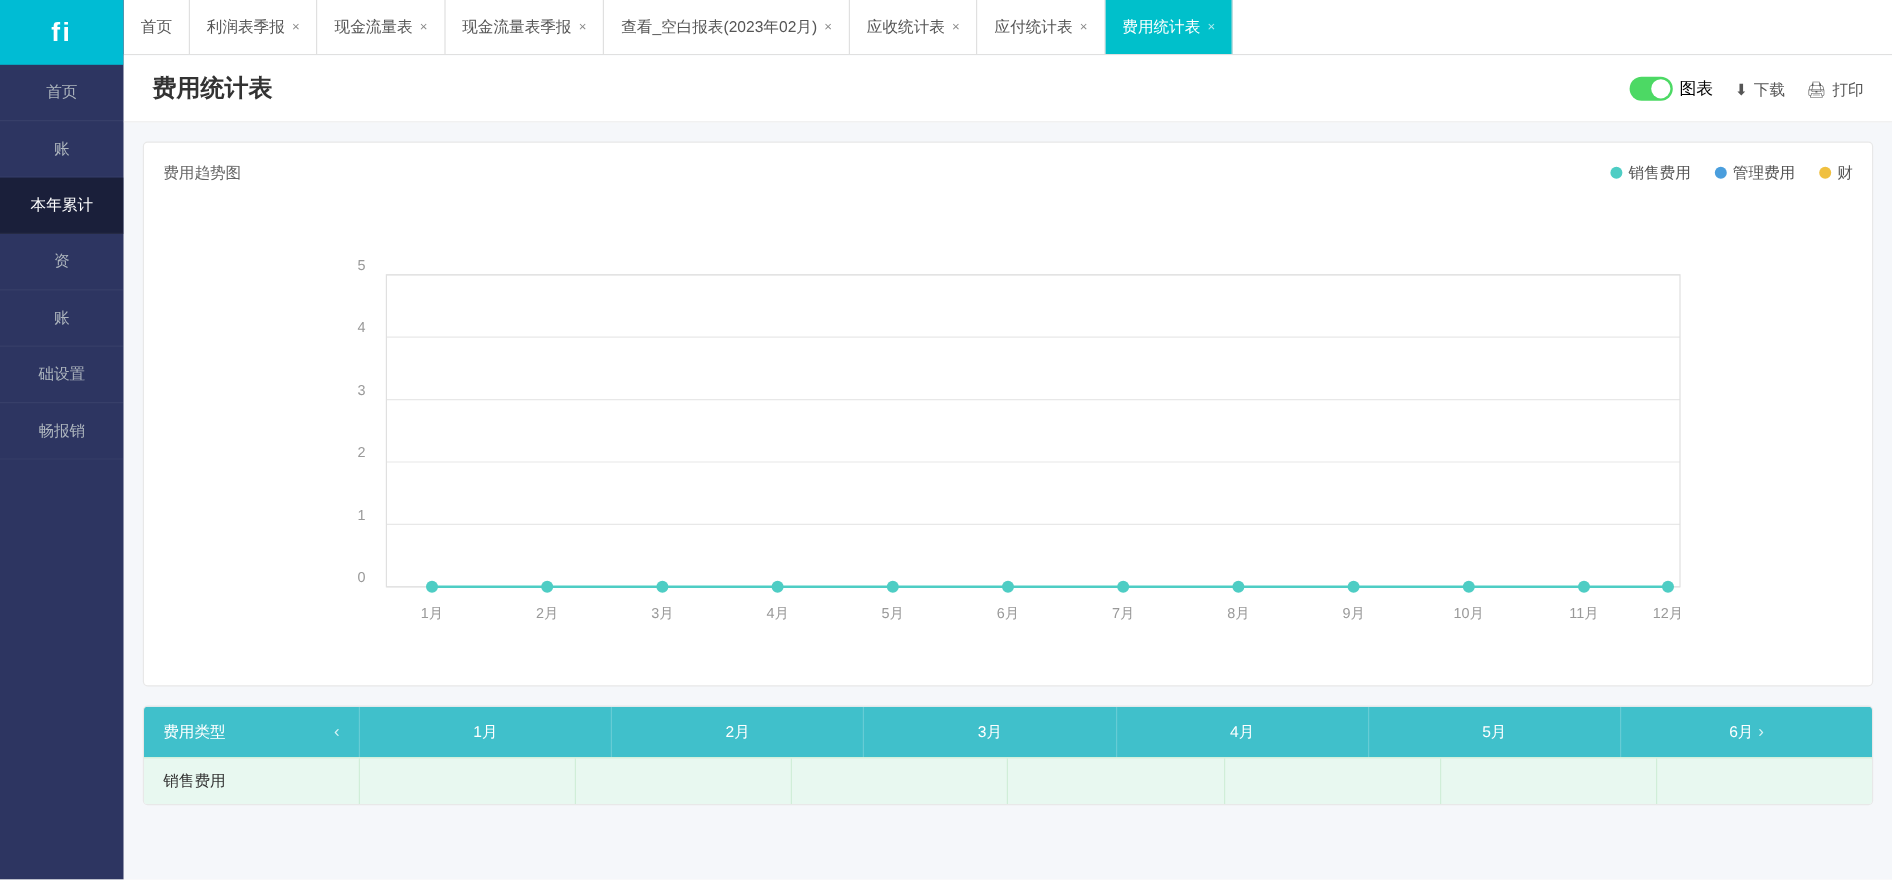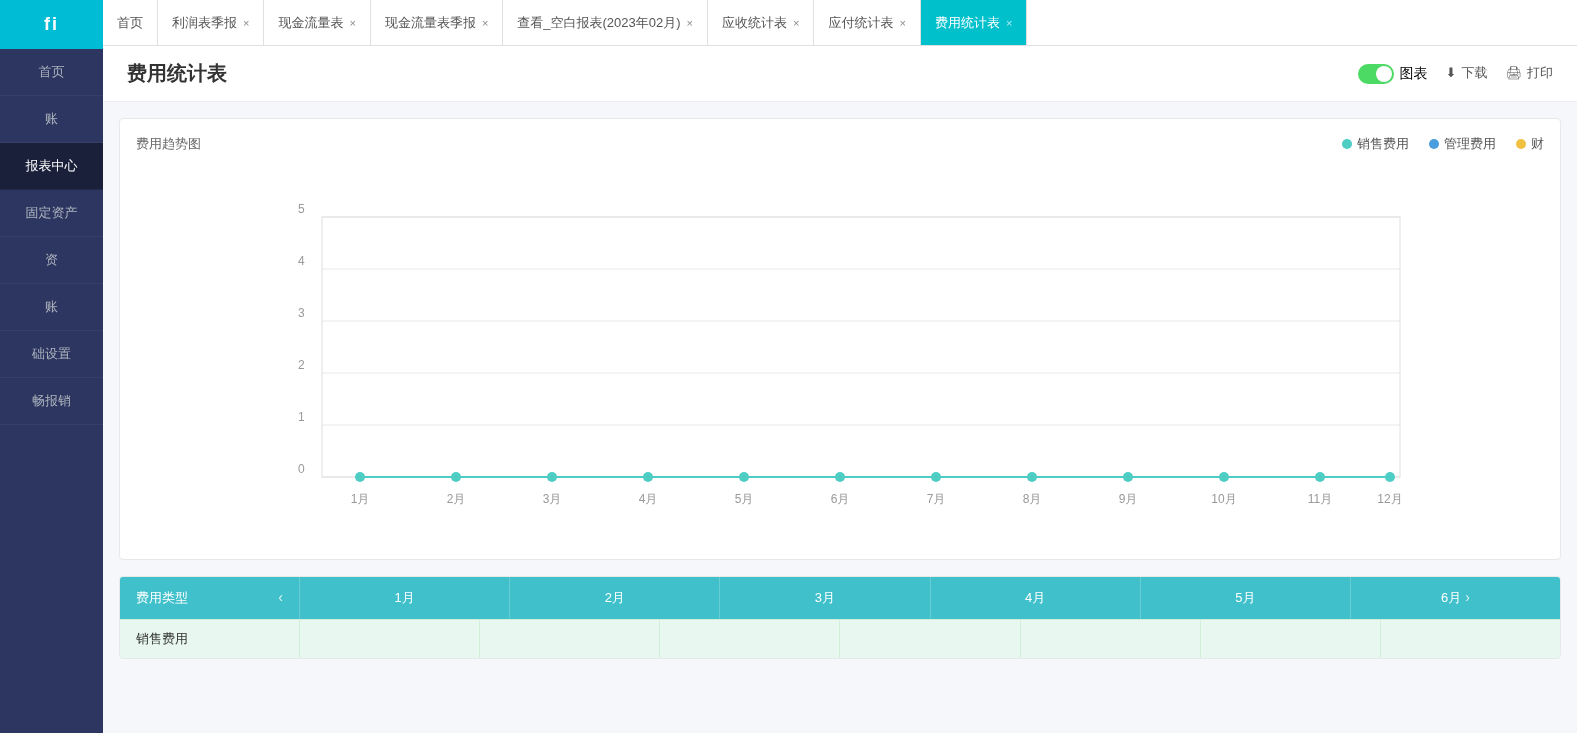--- a/index.html
+++ b/index.html
@@ -12,21 +12,21 @@
       color: #ccd6f6;
       display: flex;
       flex-direction: column;
       flex-shrink: 0;
       height: 100%;
       overflow: hidden;
     }
     .sidebar-logo {
       background: #00bcd4;
       color: white;
-      font-size: 18px;
+      font-size: 22px;
       font-weight: bold;
       text-align: center;
       padding: 14px 0;
       letter-spacing: 2px;
     }
     .sidebar-item {
       padding: 14px 0;
       text-align: center;
       font-size: 13px;
       color: #adb5bd;
@@ -94,21 +94,21 @@
       background: #fff;
       border-bottom: 1px solid #eee;
     }
     .page-title {
       font-size: 20px;
       font-weight: 600;
       color: #333;
     }
     .header-actions {
       display: flex;
-      align-items: flex-start;
+      align-items: flex-end;
       gap: 18px;
     }
     .toggle-wrap {
       display: flex;
       align-items: center;
       gap: 6px;
     }
     .toggle {
       width: 36px;
       height: 20px;
@@ -141,21 +141,21 @@
       margin: 16px;
       background: #fff;
       border-radius: 4px;
       padding: 16px;
       border: 1px solid #e8e8e8;
     }
     .chart-header {
       display: flex;
       justify-content: space-between;
       align-items: center;
-      margin-bottom: 10px;
+      margin-bottom: 22px;
     }
     .chart-title {
       font-size: 13px;
       color: #666;
     }
     .legend {
       display: flex;
       align-items: center;
       gap: 20px;
       font-size: 13px;
@@ -233,22 +233,21 @@
       font-weight: 500;
     }
   </style>
 </head>
 <body>
 
 <div class="sidebar">
   <div class="sidebar-logo">fi</div>
   <div class="sidebar-item">首页</div>
   <div class="sidebar-item">账</div>
-  <div class="sidebar-item active">报表中心</div>
-  <div class="sidebar-item">固定资产</div>
+  <div class="sidebar-item active">本年累计</div>
   <div class="sidebar-item">资</div>
   <div class="sidebar-item">账</div>
   <div class="sidebar-item">础设置</div>
   <div class="sidebar-item">畅报销</div>
 </div>
 
 <div class="main">
 
   <div class="tab-bar">
     <div class="tab">

